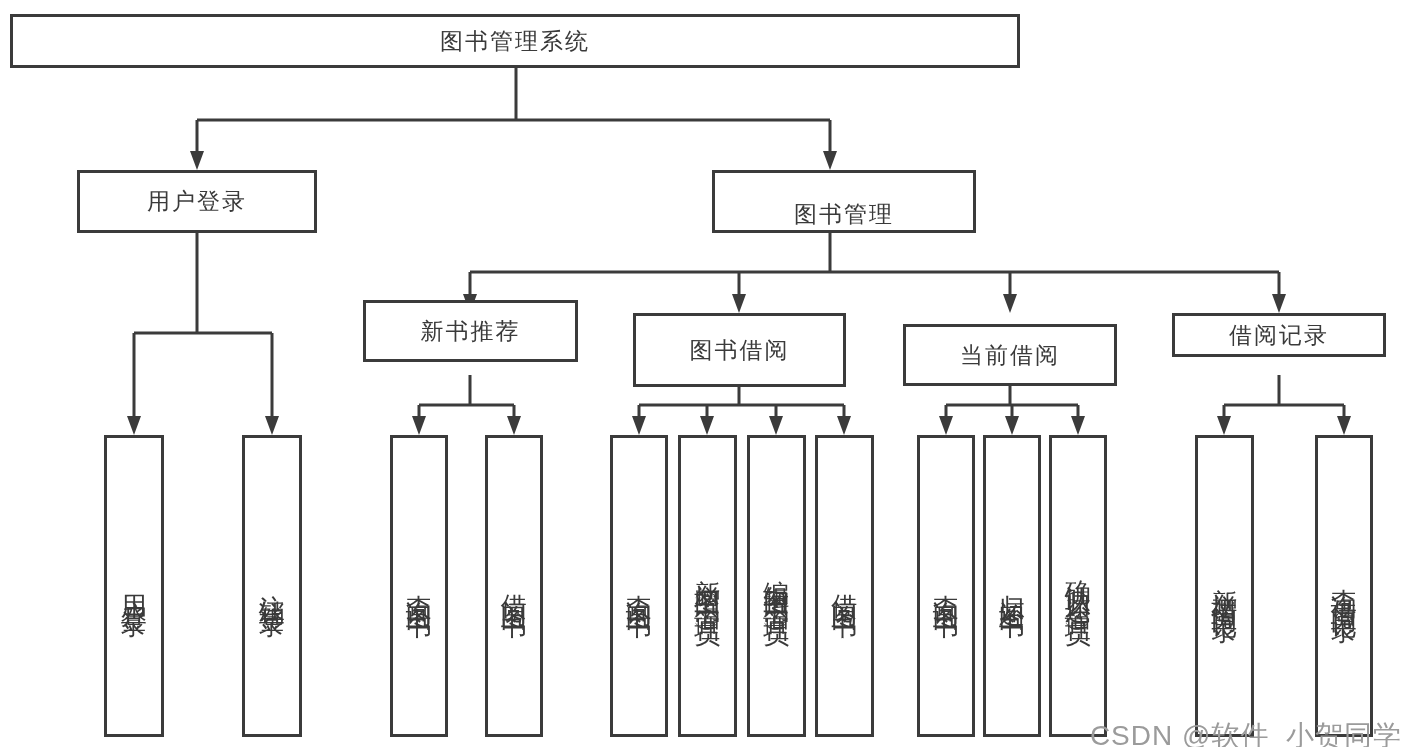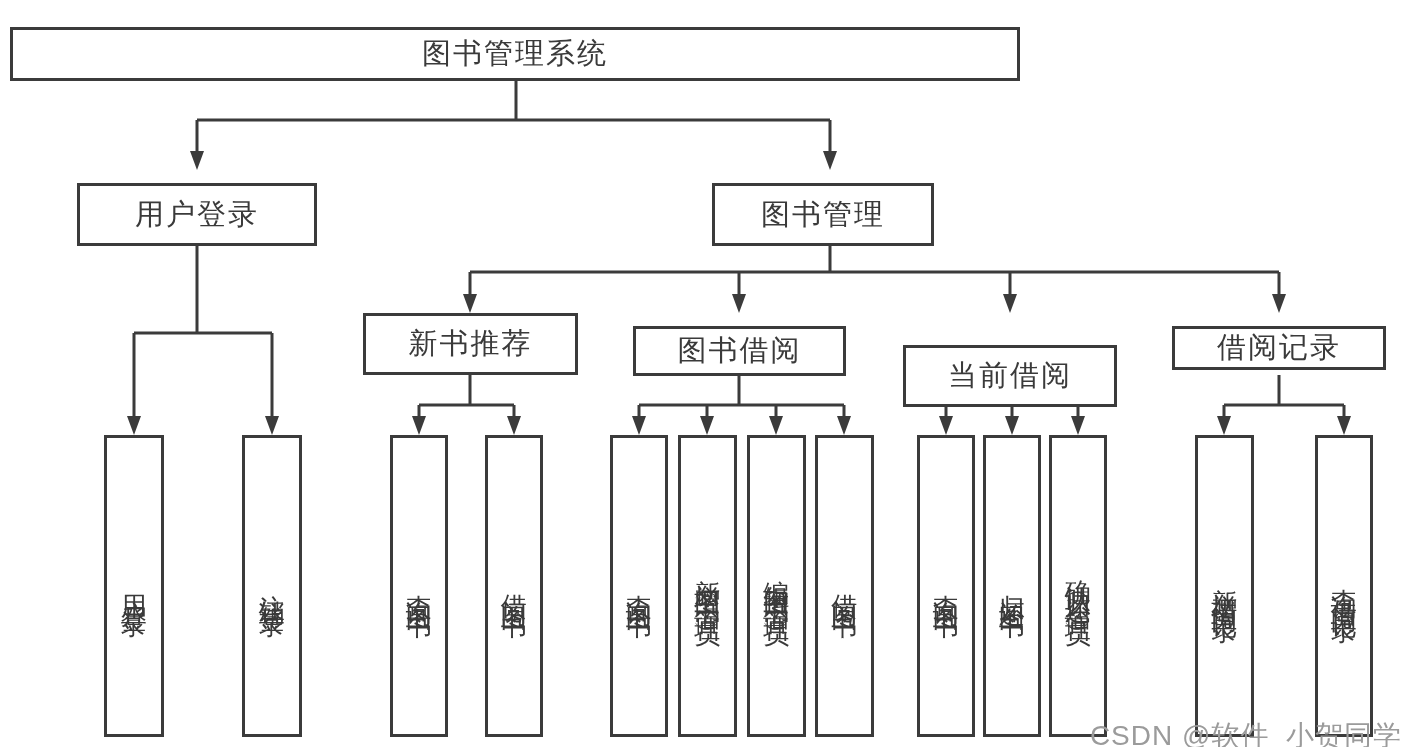--- a/index.html
+++ b/index.html
@@ -33,24 +33,23 @@
     stroke: none;
   }
   .hbox {
     position: absolute;
     border: 3px solid var(--line);
     background: var(--bg);
     display: flex;
     align-items: center;
     justify-content: center;
     color: var(--text);
-    font-size: 29px;
+    font-size: 23px;
     letter-spacing: 2px;
     white-space: nowrap;
-    margin-top: 13px;
   }
   .vbox {
     position: absolute;
     top: 435px;
     height: 302px;
     border: 3px solid var(--line);
     background: var(--bg);
     display: flex;
     align-items: center;
     justify-content: center;
@@ -100,31 +99,31 @@
       M1217 416 L1231 416 L1224 435 Z  M1337 416 L1351 416 L1344 435 Z"></path>
   </svg>
 
   <div class="hbox" style="left:10px; top:14px; width:1010px; height:54px;">
     <span>图书管理系统</span>
   </div>
 
   <div class="hbox" style="left:77px; top:170px; width:240px; height:63px;">
     <span>用户登录</span>
   </div>
-  <div class="hbox" style="left:712px; top:170px; width:222px; height:63px;">
+  <div class="hbox" style="left:712px; top:170px; width:264px; height:63px;align-items:flex-end;">
     <span>图书管理</span>
   </div>
 
   <div class="hbox" style="left:363px; top:300px; width:215px; height:62px;">
     <span>新书推荐</span>
   </div>
-  <div class="hbox" style="left:633px; top:313px; width:213px; height:50px;">
+  <div class="hbox" style="left:633px; top:313px; width:213px; height:74px;">
     <span>图书借阅</span>
   </div>
-  <div class="hbox" style="left:903px; top:332px; width:214px; height:62px;">
+  <div class="hbox" style="left:903px; top:324px; width:214px; height:62px;">
     <span>当前借阅</span>
   </div>
   <div class="hbox" style="left:1172px; top:313px; width:214px; height:44px;">
     <span>借阅记录</span>
   </div>
 
   <div class="vbox" style="left:104px; width:60px;">
     <span class="vtext">用户登录</span>
   </div>
   <div class="vbox" style="left:242px; width:60px;">

